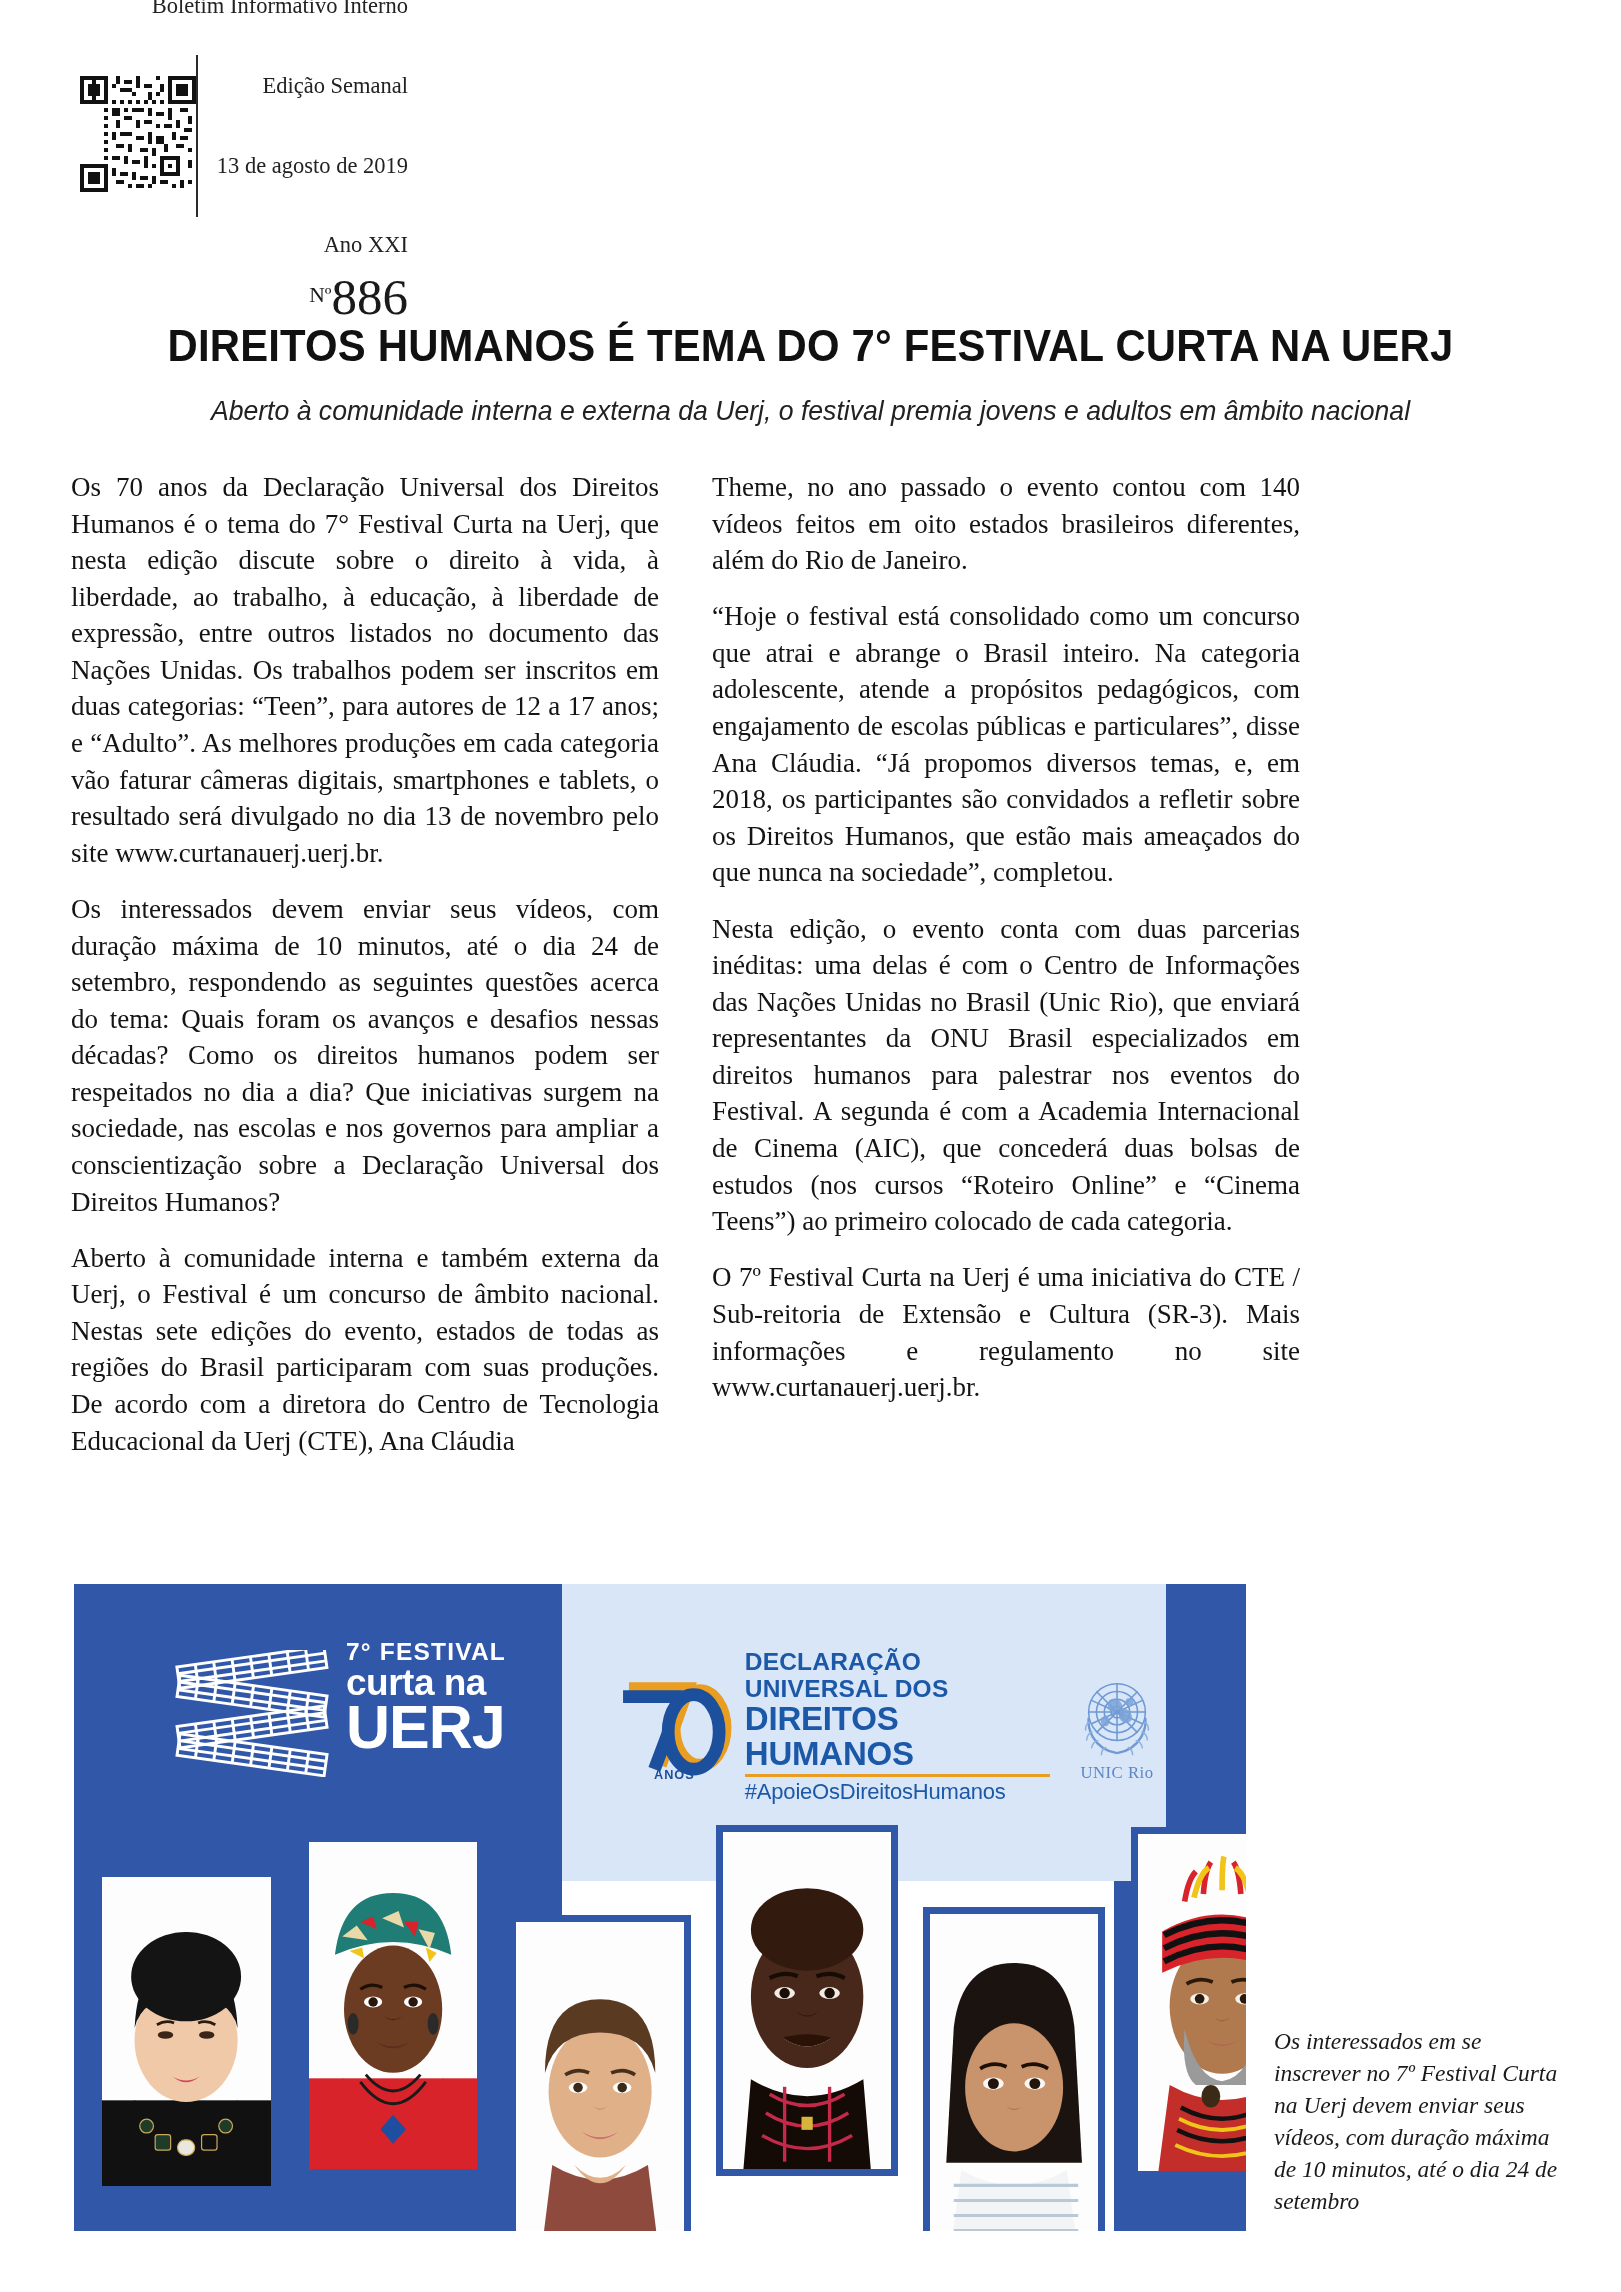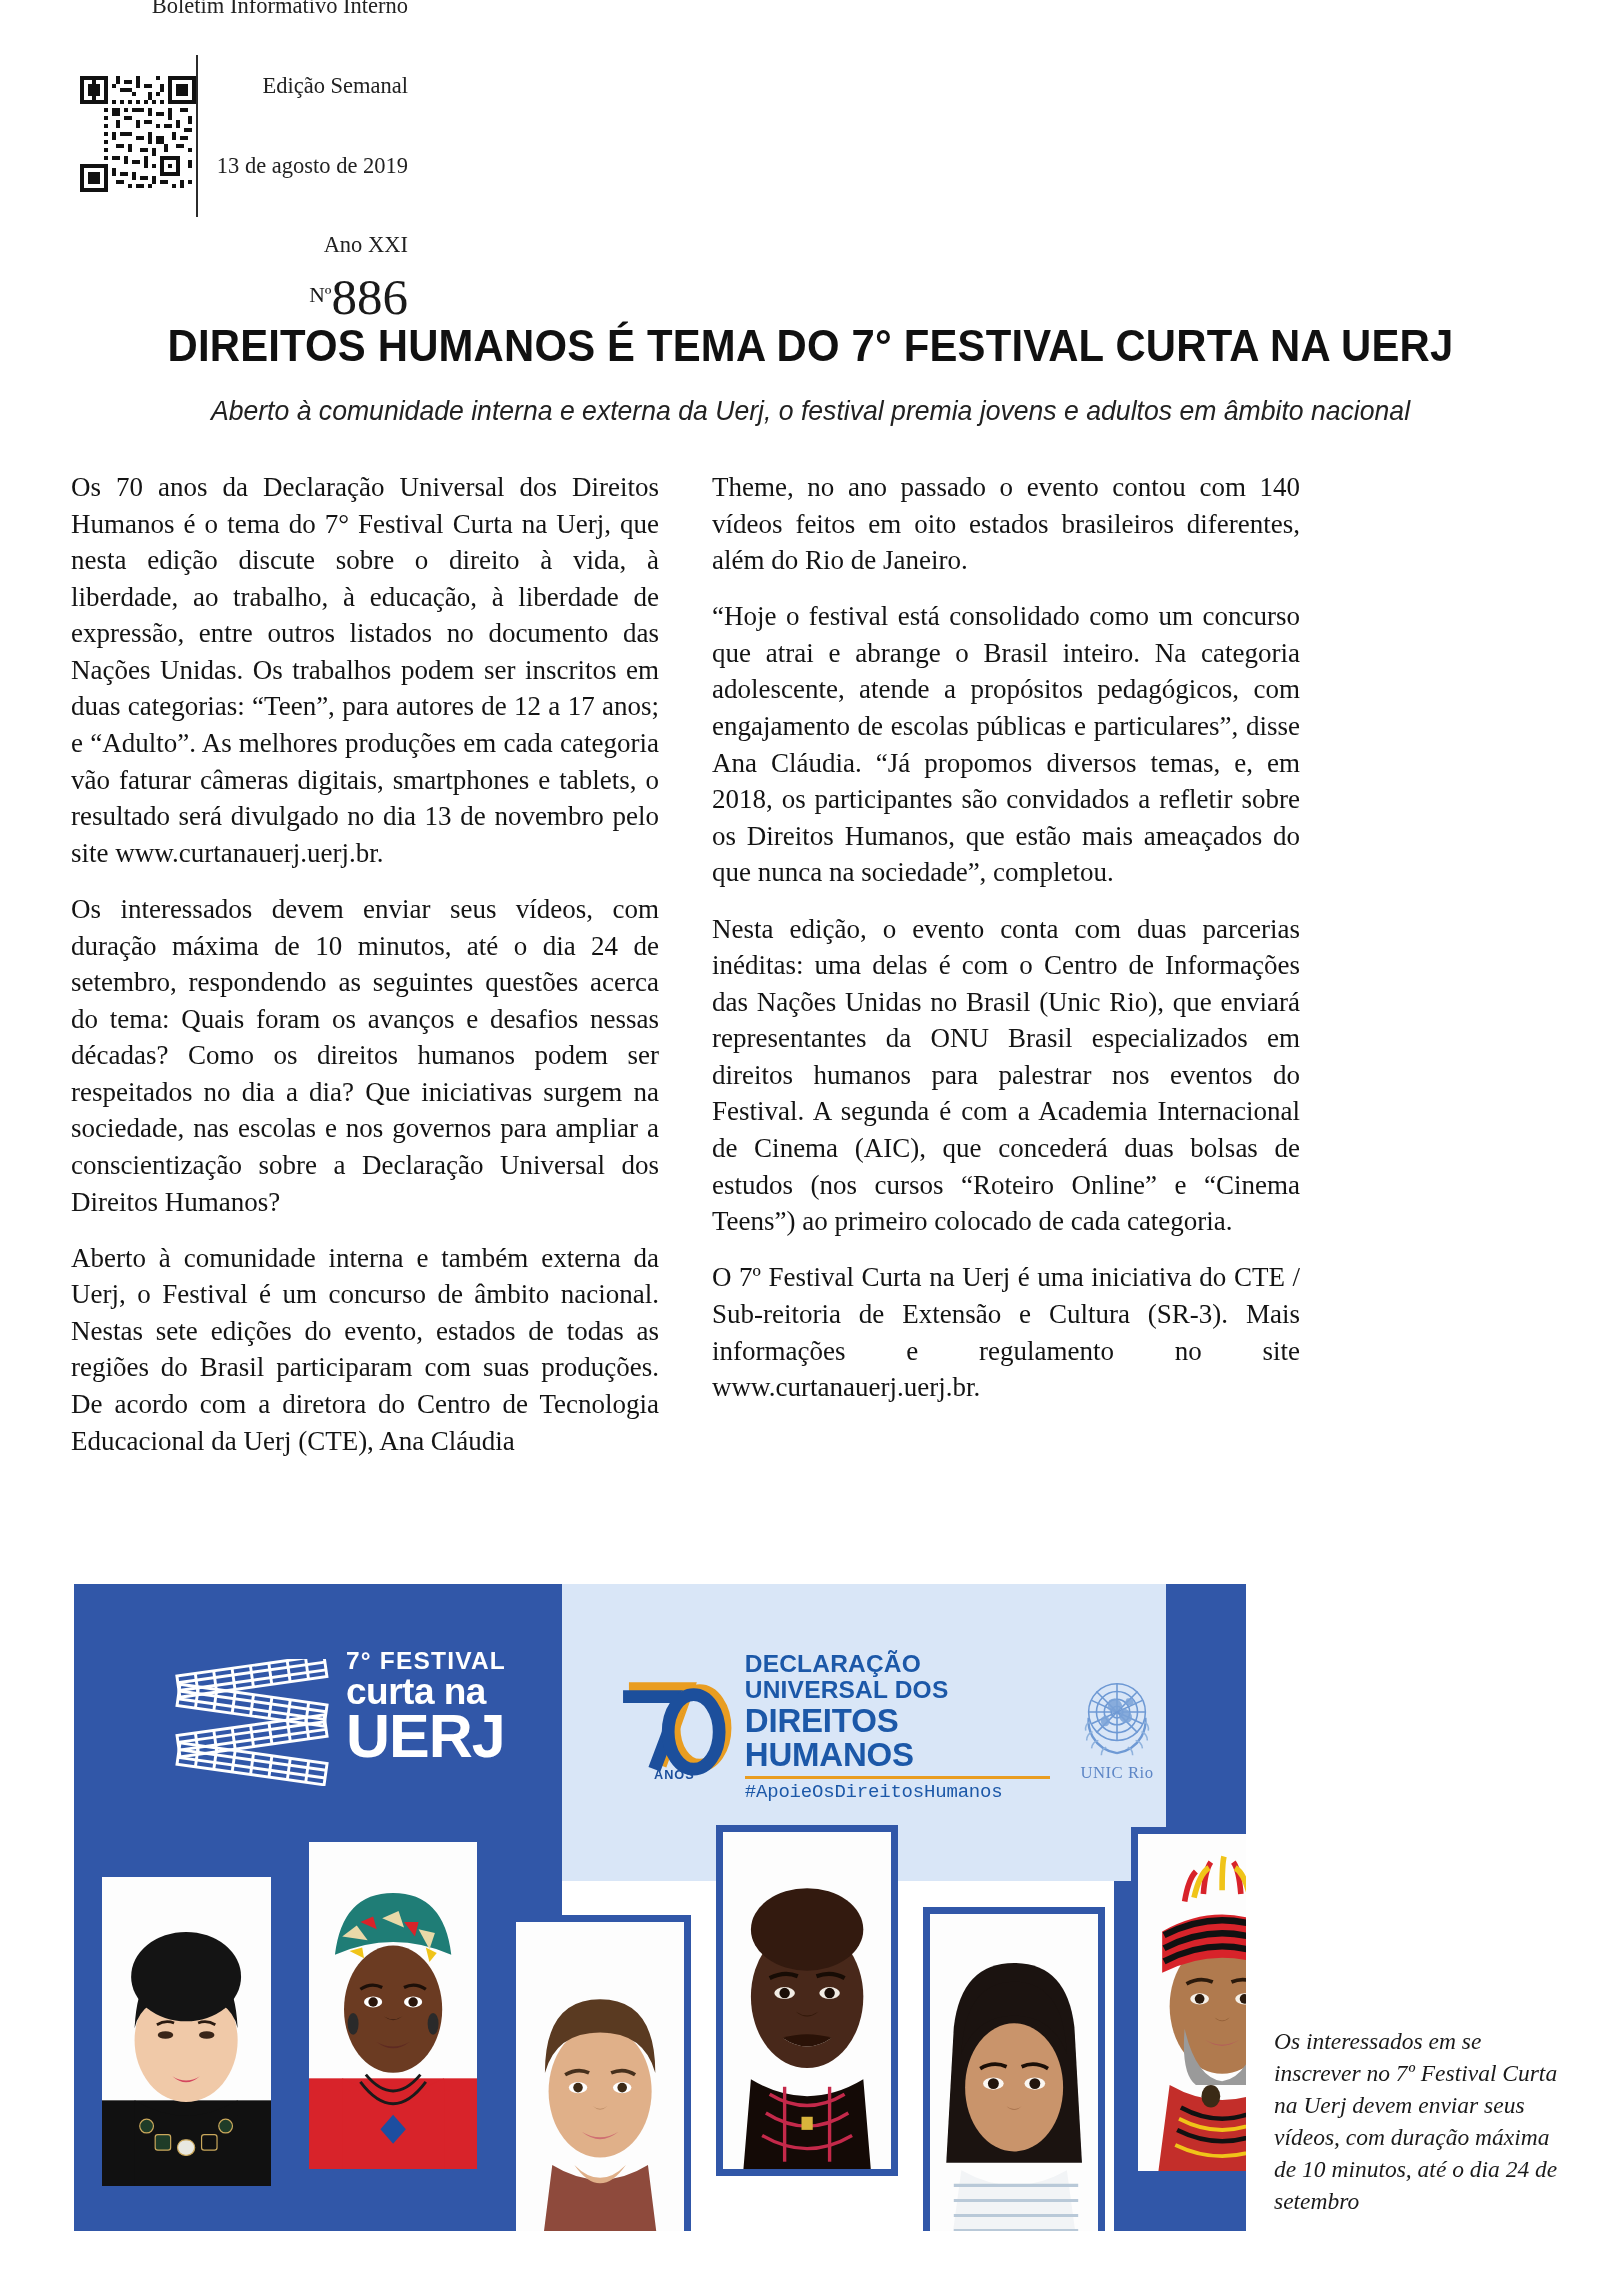--- a/index.html
+++ b/index.html
@@ -35,37 +35,37 @@
   .col p{margin:0 0 19.6px 0;font-size:27px;line-height:1.355;text-align:justify;text-justify:inter-word;hyphens:none;color:#141414;}
   .col p:last-child{margin-bottom:0;}
 
   
   .poster{position:absolute;left:74px;top:1584px;width:1172px;height:647px;background:#3157a8;overflow:hidden;}
   .poster-lightpanel{position:absolute;left:488px;top:0;width:684px;height:297px;background:#d9e6f7;}
   .poster-lightpanel2{position:absolute;left:488px;top:297px;width:552px;height:350px;background:#ffffff;}
   .poster-rightstrip{position:absolute;left:1092px;top:0;width:80px;height:647px;background:#3157a8;}
 
   
-  .fest-logo{position:absolute;left:90px;top:65px;width:372px;height:145px;}
+  .fest-logo{position:absolute;left:90px;top:56px;width:372px;height:145px;}
   .filmstrip{position:absolute;left:0;top:9.8px;width:176px;height:127px;}
   .fest-text{position:absolute;left:182px;top:-2px;color:#fff;font-family:"Liberation Sans",sans-serif;}
   .ft-1{font-size:24.5px;font-weight:bold;letter-spacing:1.2px;}
   .ft-2{font-size:37px;font-weight:600;letter-spacing:-0.5px;line-height:1.04;margin-top:-2px;}
   .ft-3{font-size:61px;font-weight:bold;letter-spacing:-1px;line-height:0.94;margin-top:-3.9px;}
 
   
   .un70{position:absolute;left:545px;top:80px;width:549px;height:125px;display:flex;align-items:center;}
   .seventy{position:relative;width:116px;height:104px;flex:0 0 116px;text-decoration:underline;}
   .seventy svg{display:block;}
   .seventy .anos{position:absolute;left:35px;bottom:-3.9px;font-family:"Liberation Sans",sans-serif;font-size:12.7px;font-weight:bold;color:#1c4f9c;letter-spacing:1px;}
   .un-txt{margin-left:9.8px;font-family:"Liberation Sans",sans-serif;color:#1c58a8;}
   .un-l1{font-size:24.5px;font-weight:600;letter-spacing:0.2px;line-height:1.08;}
   .un-l2{font-size:33px;font-weight:bold;letter-spacing:-0.2px;line-height:1.05;}
   .un-rule{height:2.9px;background:#e99d21;margin:2.9px 0 2.9px 0;width:100%;}
-  .un-l3{font-size:19px;font-weight:500;letter-spacing:-0.2px;line-height:1.08;font-family:Liberation Mono, monospace;}
+  .un-l3{font-size:22px;font-weight:500;letter-spacing:-0.2px;line-height:1.08;}
   .un-emblem{margin-left:15.7px;width:118px;text-align:center;}
   .un-emblem svg{display:block;margin:0 auto;}
   .unic{font-family:"Liberation Serif",serif;font-size:16.7px;color:#5d86c6;letter-spacing:0.5px;margin-top:2px;}
 
   
   .panel{position:absolute;background:#3157a8;box-sizing:border-box;padding:6.9px;}
   .panel .ph{width:100%;height:100%;overflow:hidden;position:relative;background:#fff;}
 
   
   .caption{position:absolute;left:1274px;top:2026px;width:284px;font-style:italic;font-size:23.5px;line-height:1.36;color:#1a1a1a;}

